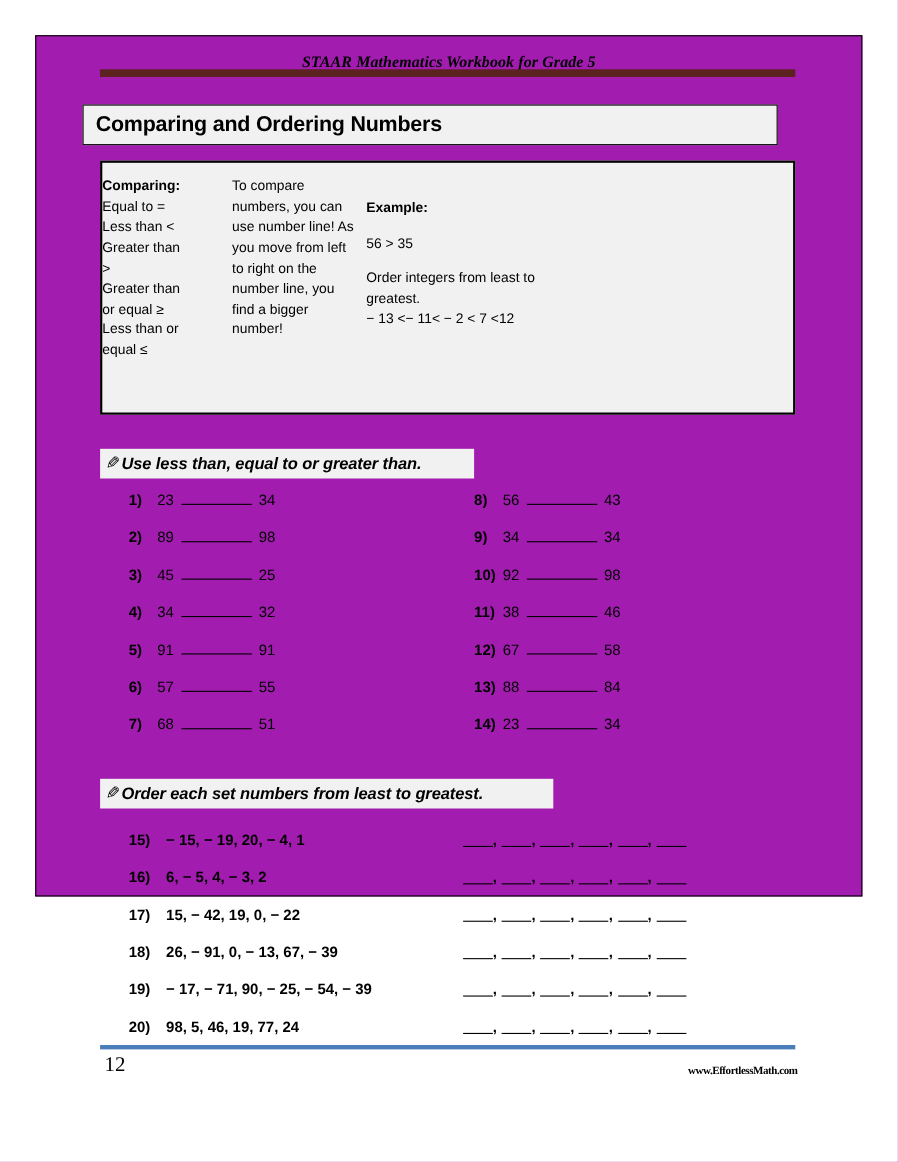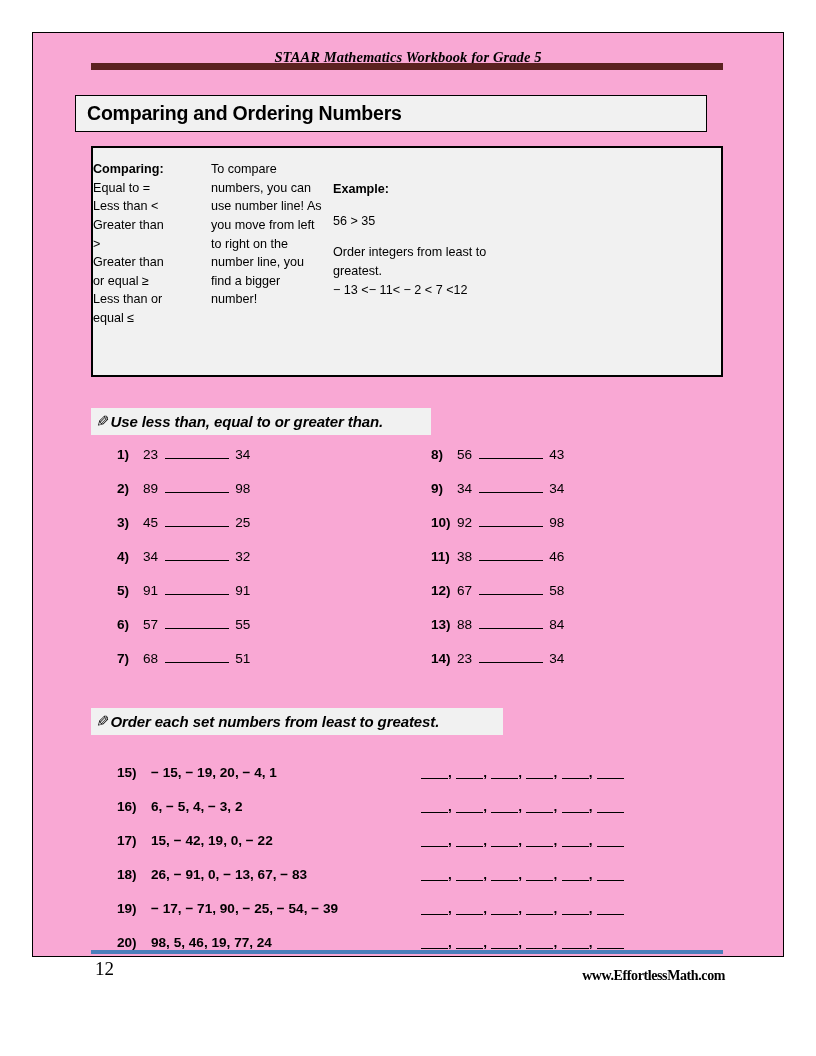--- a/index.html
+++ b/index.html
@@ -15,24 +15,24 @@
     color: #000000;
     overflow: hidden;
   }
 
   
   #page-frame {
     position: absolute;
     left: 32px;
     top: 32px;
     width: 752px;
-    height: 925px;
+    height: 783px;
     border: 1.5px solid #000000;
     box-sizing: border-box;
-    background: #f9a8d4;
+    background: #a21caf;
     padding-left: 36px;
   }
 
   
   #running-header {
     position: absolute;
     left: 0;
     top: 16px;
     width: 100%;
     text-align: center;
@@ -171,21 +171,21 @@
   
   #order-grid {
     position: absolute;
     left: 58px;
     top: 713px;
     width: 632px;
   }
   .ord-row {
     height: 34px;
     display: flex;
-    align-items: flex-end;
+    align-items: center;
     font-size: 13.6px;
   }
   .ord-num {
     width: 34px;
     margin-left: 26px;
     font-weight: bold;
   }
   .ord-set {
     width: 270px;
     font-weight: bold;
@@ -217,21 +217,21 @@
     top: 925px;
     font-family: "Liberation Serif", serif;
     font-size: 19px;
   }
   #site-url {
     position: absolute;
     right: 58px;
     top: 935px;
     font-family: "Liberation Serif", serif;
     font-weight: bold;
-    font-size: 14px;
+    font-size: 10px;
     letter-spacing: -0.4px;
   }
 </style>
 </head>
 <body>
 
 <div id="page-frame">
 
   <div id="running-header">STAAR Mathematics Workbook for Grade 5</div>
   <div id="header-rule" style="background: rgb(91, 34, 32);"></div>
@@ -382,21 +382,21 @@
         <span class="ord-set">6, − 5, 4, − 3, 2</span>
         <span class="ord-answer"><span class="ord-blank"></span>, <span class="ord-blank"></span>, <span class="ord-blank"></span>, <span class="ord-blank"></span>, <span class="ord-blank"></span>, <span class="ord-blank"></span></span>
       </div>
       <div class="ord-row">
         <span class="ord-num">17)</span>
         <span class="ord-set">15, − 42, 19, 0, − 22</span>
         <span class="ord-answer"><span class="ord-blank"></span>, <span class="ord-blank"></span>, <span class="ord-blank"></span>, <span class="ord-blank"></span>, <span class="ord-blank"></span>, <span class="ord-blank"></span></span>
       </div>
       <div class="ord-row">
         <span class="ord-num">18)</span>
-        <span class="ord-set">26, − 91, 0, − 13, 67, − 83</span>
+        <span class="ord-set">26, − 91, 0, − 13, 67, − 39</span>
         <span class="ord-answer"><span class="ord-blank"></span>, <span class="ord-blank"></span>, <span class="ord-blank"></span>, <span class="ord-blank"></span>, <span class="ord-blank"></span>, <span class="ord-blank"></span></span>
       </div>
       <div class="ord-row">
         <span class="ord-num">19)</span>
         <span class="ord-set">− 17, − 71, 90, − 25, − 54, − 39</span>
         <span class="ord-answer"><span class="ord-blank"></span>, <span class="ord-blank"></span>, <span class="ord-blank"></span>, <span class="ord-blank"></span>, <span class="ord-blank"></span>, <span class="ord-blank"></span></span>
       </div>
       <div class="ord-row">
         <span class="ord-num">20)</span>
         <span class="ord-set">98, 5, 46, 19, 77, 24</span>

